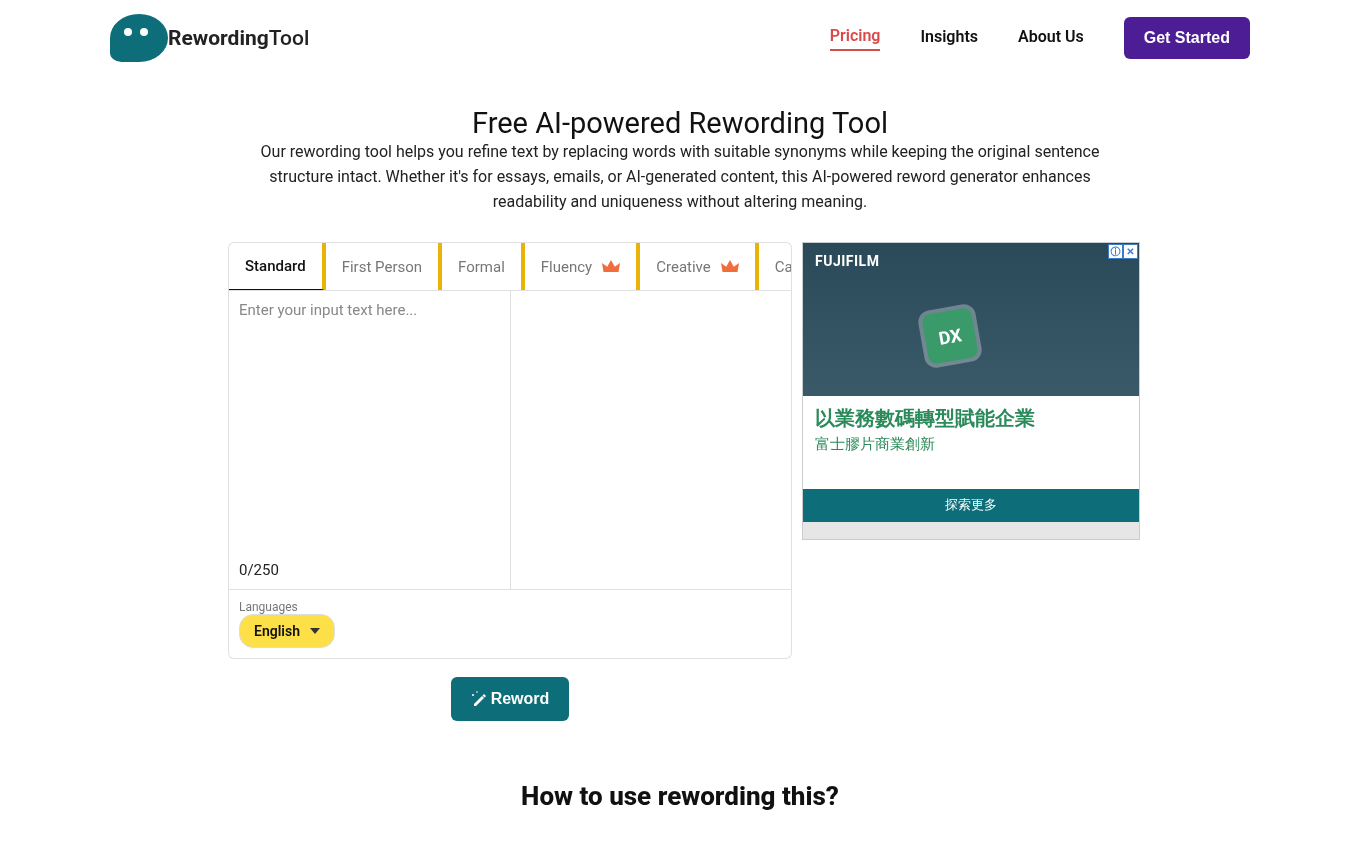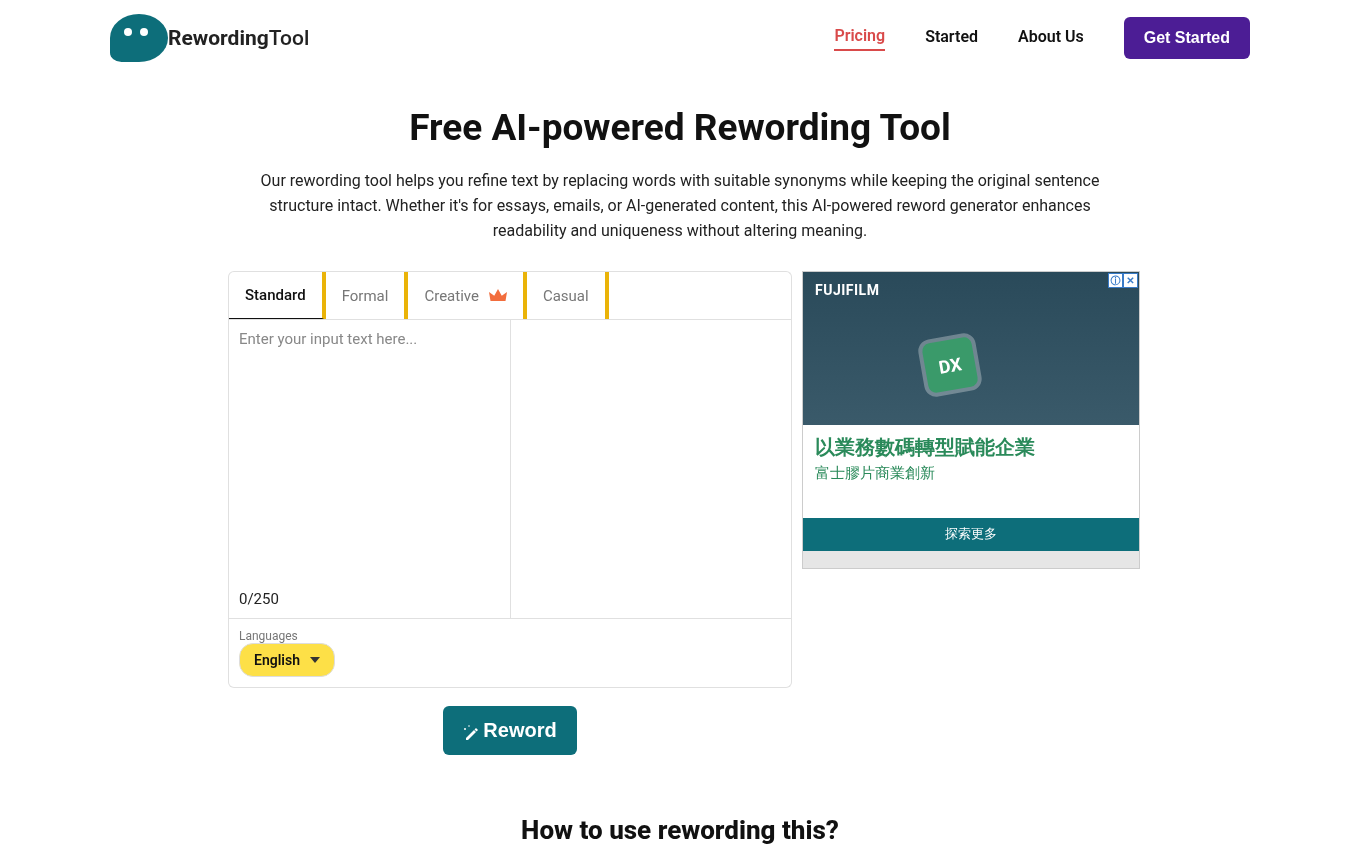--- a/index.html
+++ b/index.html
@@ -86,23 +86,22 @@
       border-radius: 6px;
       cursor: pointer;
     }
     .hero {
       text-align: center;
       max-width: 920px;
       margin: 30px auto 0;
       padding: 0 20px;
     }
     .hero h1 {
-      font-size: 37px;
-      font-weight: 700;
-      margin-bottom: 20px;
+      font-size: 29px;
+      font-weight: 400;
     }
     .hero p {
       font-size: 16px;
       line-height: 1.55;
       color: #222;
     }
     .main-area {
       display: flex;
       gap: 10px;
       max-width: 1140px;
@@ -209,21 +208,21 @@
       border-right: 5px solid transparent;
       border-top: 6px solid #333;
     }
     .reword-btn-wrap {
       text-align: center;
       margin-top: 18px;
     }
     .reword-btn {
       background: #0d6e7a;
       color: #fff;
-      font-size: 20px;
+      font-size: 16px;
       font-weight: 600;
       padding: 13px 20px;
       border: none;
       border-radius: 6px;
       cursor: pointer;
       display: inline-flex;
       align-items: center;
       gap: 4px;
     }
     .wand-icon {
@@ -327,39 +326,50 @@
 
 <header class="header">
   <div class="logo">
     <div class="logo-mark"></div>
     <div class="logo-text">
       <span class="bold">Rewording</span><span>Tool</span>
     </div>
   </div>
   <nav class="nav">
     <a class="nav-link active">Pricing</a>
-    <a class="nav-link">Started</a>
+    <a class="nav-link">Insights</a>
     <a class="nav-link">About Us</a>
     <button class="btn-cta">Get Started</button>
   </nav>
 </header>
 
 <section class="hero">
   <h1>Free AI-powered Rewording Tool</h1>
   <p>Our rewording tool helps you refine text by replacing words with suitable synonyms while keeping the original sentence structure intact. Whether it's for essays, emails, or AI-generated content, this AI-powered reword generator enhances readability and uniqueness without altering meaning.</p>
 </section>
 
 <div class="main-area">
   <div class="tool">
     <div class="tabs-row">
       <div class="tab active">
         <span>Standard</span>
       </div>
       <div class="tab">
+        <span>First Person</span>
+      </div>
+      <div class="tab">
         <span>Formal</span>
+      </div>
+      <div class="tab">
+        <span>Fluency</span>
+        <span class="crown-icon">
+          <svg viewBox="0 0 24 18">
+              <path d="M2 16h20l2-12-7 5-5-9-5 9-7-5z"></path>
+            </svg>
+        </span>
       </div>
       <div class="tab">
         <span>Creative</span>
         <span class="crown-icon">
           <svg viewBox="0 0 24 18">
               <path d="M2 16h20l2-12-7 5-5-9-5 9-7-5z"></path>
             </svg>
         </span>
       </div>
       <div class="tab">

